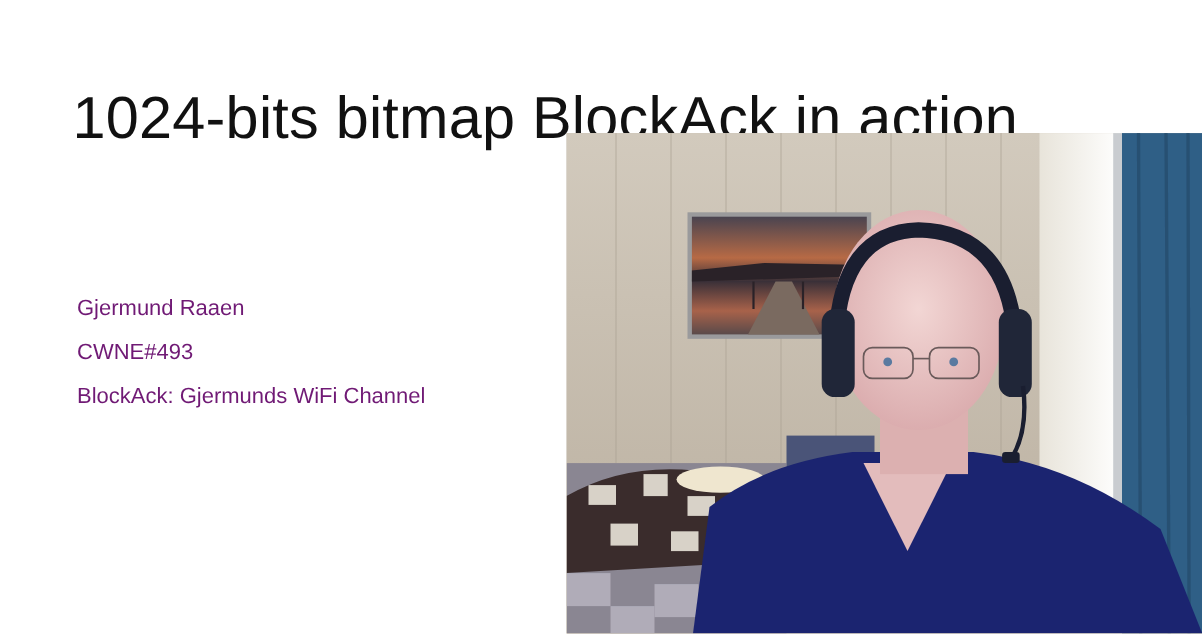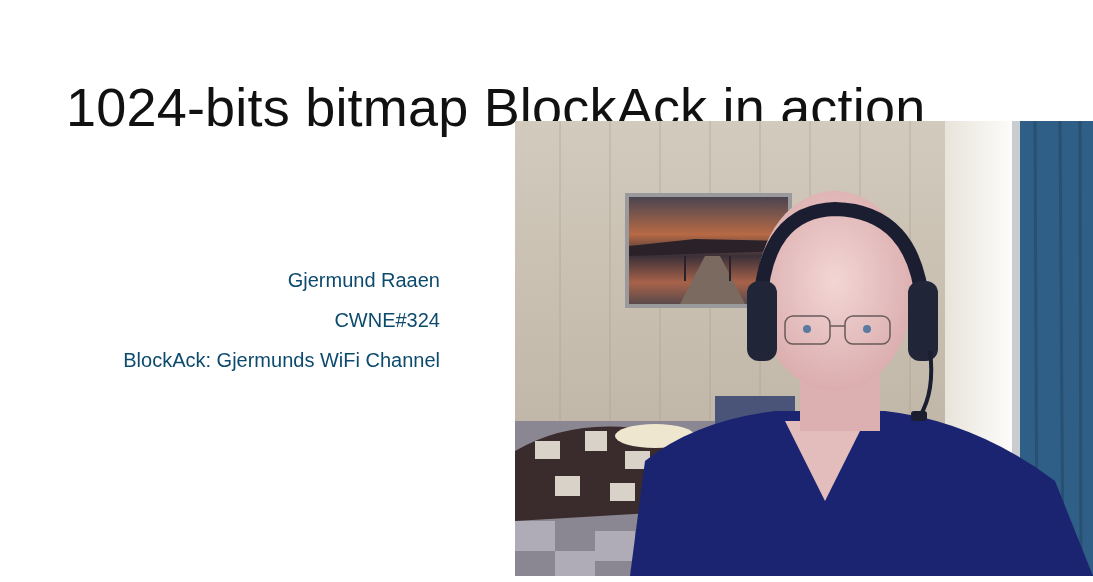--- a/index.html
+++ b/index.html
@@ -9,38 +9,38 @@
     font-family: "Liberation Sans", "DejaVu Sans", sans-serif;
     position: relative;
   }
   .title {
     position: absolute; left: 66px; top: 24px;
     font-size: 54px; color: #111; font-weight: 300; letter-spacing: 0.2px;
     line-height: 76px; white-space: nowrap; margin-top: 45px;
   }
   .info {
     position: absolute; left: 70px; top: 262px; width: 370px;
-    text-align: right; color: #0c4a6e; font-size: 20px;
+    text-align: left; color: #701a75; font-size: 20px;
   }
   .info div { height: 40px; line-height: 36px; }
   .video {
     position: absolute; left: 515px; top: 121px; width: 578px; height: 455px;
     overflow: hidden; background: #bfb6a8;
   }
   .video svg { display: block; }
 </style>
 </head>
 <body>
 
 <div>
   <div class="title">1024-bits bitmap BlockAck in action</div>
 
   <div class="info">
     <div>Gjermund Raaen</div>
-    <div>CWNE#324</div>
+    <div>CWNE#493</div>
     <div>BlockAck: Gjermunds WiFi Channel</div>
   </div>
 
   <div class="video">
     <svg width="578" height="455" viewBox="0 0 578 455">
       <defs>
         <linearGradient id="wall" x1="0" y1="0" x2="0" y2="1">
           <stop offset="0" stop-color="#d2cabd"></stop>
           <stop offset="1" stop-color="#b9ae9e"></stop>
         </linearGradient>

